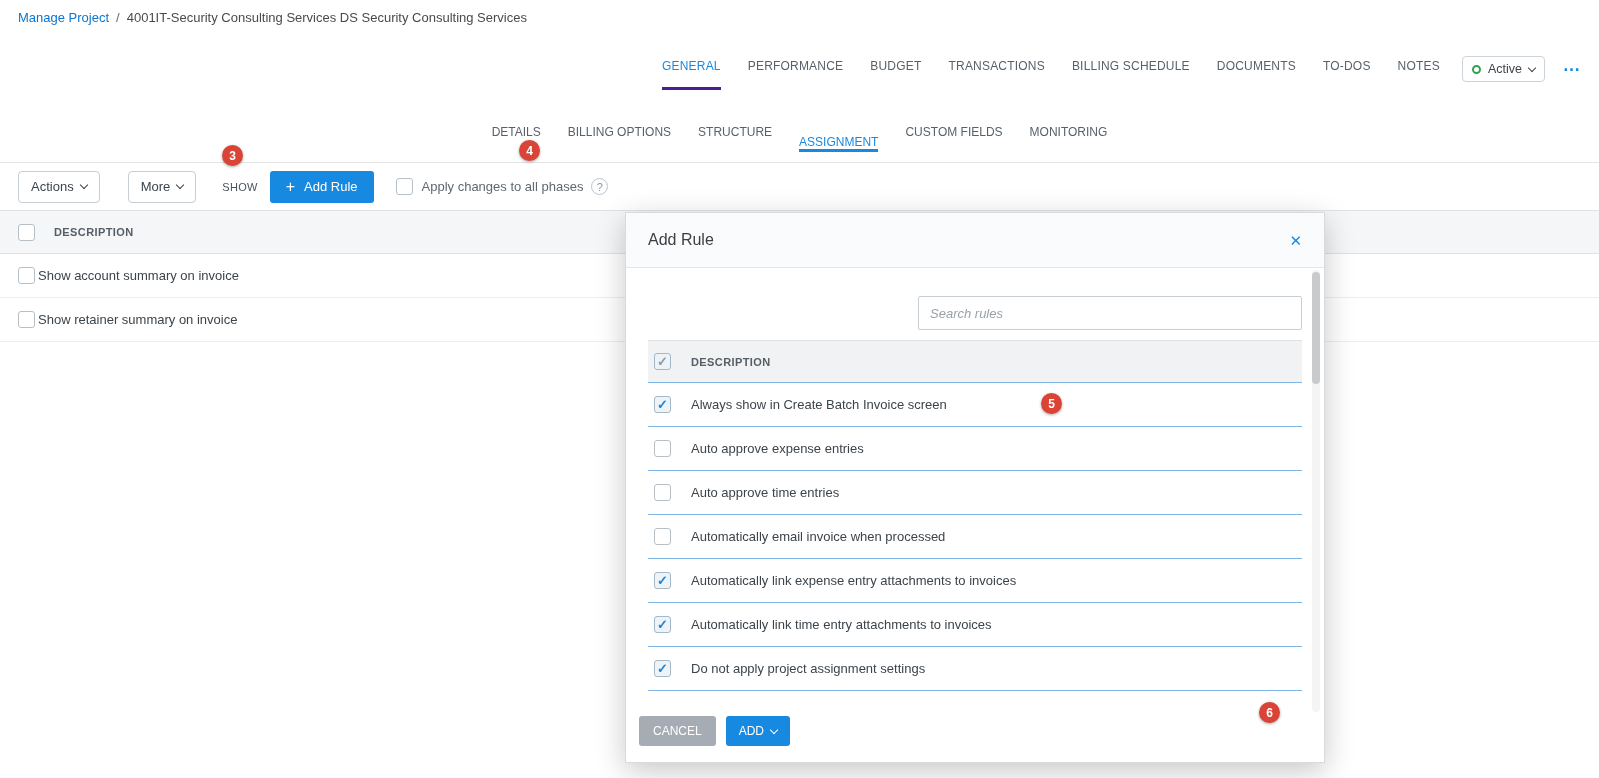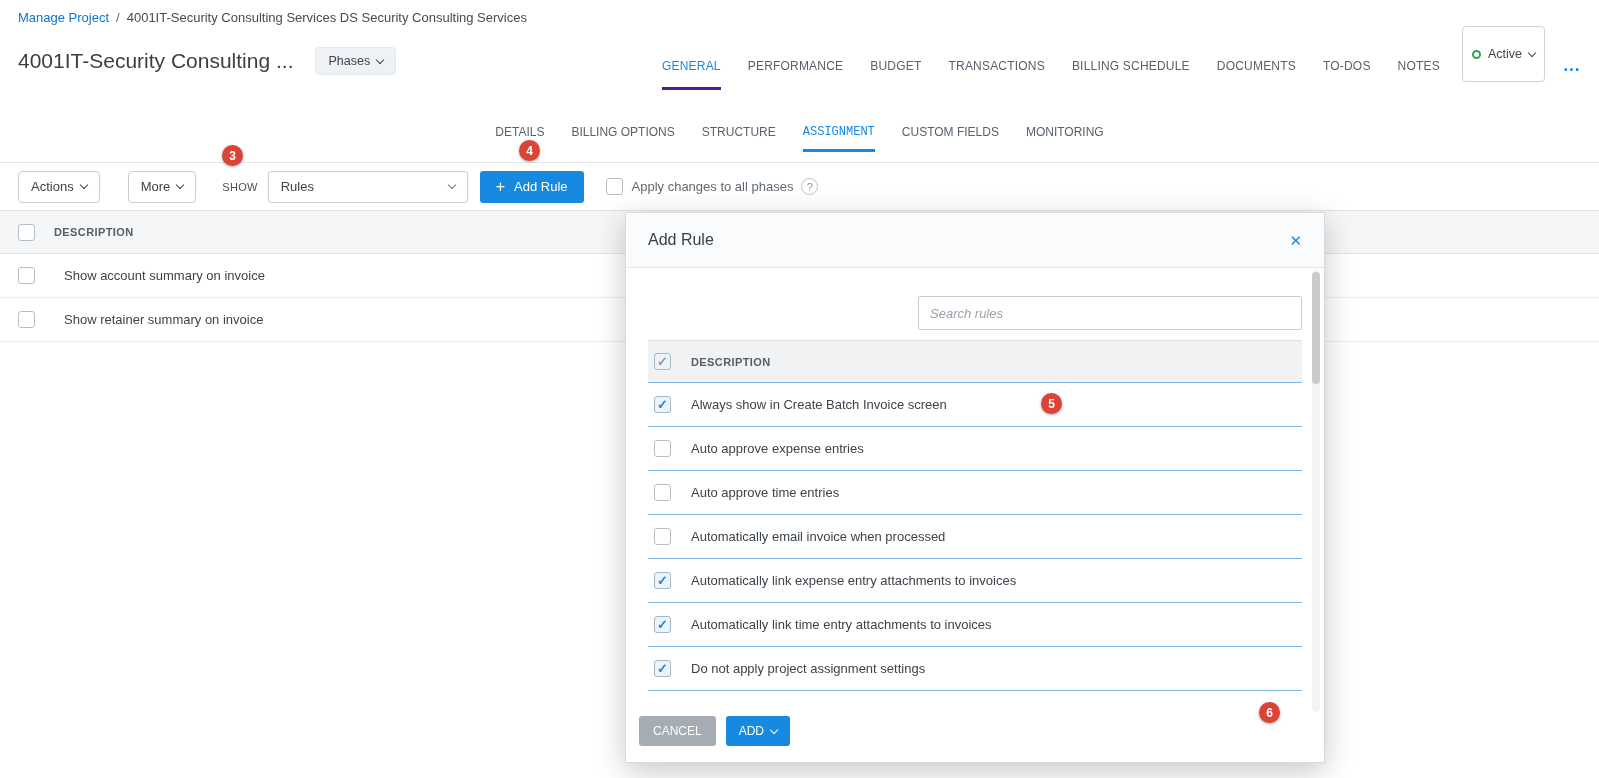--- a/index.html
+++ b/index.html
@@ -14,28 +14,28 @@
 
   
   .title-row { display:flex; align-items:flex-end; padding:0 18px; height:58px; margin-top:6px; }
   .title-left { display:flex; align-items:center; height:100%; }
   .page-title { font-size:21px; color:#3a3f44; }
   .phases-btn { margin-left:22px; background:#eef2f6; border:1px solid #e3e9ee; border-radius:4px; padding:6px 12px; font-size:12.5px; color:#3c444b; cursor:pointer; display:inline-flex; align-items:center; }
   .chev { display:inline-block; width:6px; height:6px; border-right:1.5px solid currentColor; border-bottom:1.5px solid currentColor; transform:rotate(45deg); margin-left:7px; margin-bottom:3px; }
   .tabs { margin-left:auto; display:flex; align-items:flex-end; gap:27px; height:100%; }
   .tab { font-size:12px; letter-spacing:.2px; color:#57616b; padding:10px 0 17px; cursor:pointer; white-space:nowrap; }
   .tab.active { color:#1789e0; border-bottom:3px solid #4c1d95; padding-bottom:14px; }
-  .status-pill { margin-left:22px; margin-bottom:8px; border:1px solid #ccd4da; border-radius:4px; padding:20px 9px; display:inline-flex; align-items:center; font-size:12.5px; color:#3c444b; cursor:pointer; }
+  .status-pill { margin-left:22px; margin-bottom:8px; border:1px solid #ccd4da; border-radius:4px; padding:5px 9px; display:inline-flex; align-items:center; font-size:12.5px; color:#3c444b; cursor:pointer; }
   .green-ring { width:9px; height:9px; border:2px solid #2ea44f; border-radius:50%; margin-right:7px; flex:none; }
   .more-menu { margin-left:18px; margin-bottom:12px; color:#1789e0; font-size:17px; font-weight:bold; letter-spacing:1px; cursor:pointer; line-height:1; }
 
   
   .subtabs { display:flex; justify-content:center; gap:27px; padding:0 16px 10px; align-items:flex-end; height:72px; }
   .subtab { font-size:12px; color:#57616b; padding:10px 0 13px; cursor:pointer; white-space:nowrap; }
-  .subtab.active { color:#1789e0; border-bottom:3px solid #1789e0; padding-bottom:10px;font-family:Liberation Mono, monospace; }
+  .subtab.active { color:#1789e0; border-bottom:3px solid #1789e0; padding-bottom:0; }
 
   
   .toolbar { border-top:1px solid #e4e4e4; padding:8px 18px; display:flex; align-items:center; height:48px; }
   .btn-outline { background:#fff; border:1px solid #c7ced4; border-radius:4px; padding:0 12px; height:32px; font-size:13px; color:#3c444b; cursor:pointer; display:inline-flex; align-items:center; font-family:inherit; }
   .btn-more { margin-left:28px; }
   .show-label { margin-left:26px; font-size:11px; color:#49535c; letter-spacing:.3px; }
   .select-box { margin-left:10px; width:200px; height:32px; border:1px solid #c7ced4; border-radius:3px; display:inline-flex; align-items:center; padding:0 12px; font-size:13px; color:#3c444b; cursor:pointer; }
   .select-box .chev { margin-left:auto; color:#6a737b; }
   .btn-primary { margin-left:12px; background:#1789e0; border:none; border-radius:3px; color:#fff; height:32px; padding:0 16px; font-size:13px; display:inline-flex; align-items:center; cursor:pointer; font-family:inherit; }
   .plus { font-size:16px; margin-right:9px; line-height:1; }
@@ -46,21 +46,21 @@
   
   .cb { width:17px; height:17px; border:1px solid #b7bfc6; border-radius:3px; background:#fff; display:inline-flex; align-items:center; justify-content:center; flex:none; cursor:pointer; }
   .cb.checked { background:#eef3f8; border-color:#a3b8c8; }
   .cb.checked::after { content:"✓"; font-size:13px; font-weight:bold; color:#1789e0; line-height:1; }
   .cb.gray.checked::after { color:#8e9aa4; }
 
   
   .thead { display:flex; align-items:center; height:44px; background:#f5f6f7; border-top:1px solid #e2e2e2; border-bottom:1px solid #e2e2e2; padding:0 18px; }
   .th-label { margin-left:19px; font-size:11px; font-weight:bold; color:#555e66; letter-spacing:.4px; }
   .trow { display:flex; align-items:center; height:44px; border-bottom:1px solid #ededed; padding:0 18px; font-size:13px; color:#3c444b; }
-  .trow-label { margin-left:29px; }
+  .trow-label { margin-left:3px; }
 
   
   .modal { position:absolute; left:625px; top:212px; width:700px; height:551px; background:#fff; border:1px solid #d8dbde; box-shadow:0 8px 28px rgba(0,0,0,.22); z-index:10; display:flex; flex-direction:column; }
   .modal-header { height:55px; background:#fafbfc; border-bottom:1px solid #e4e7ea; display:flex; align-items:center; padding:0 22px; flex:none; }
   .modal-title { font-size:16px; color:#3a3f44; }
   .modal-close { margin-left:auto; color:#1789e0; font-size:15px; cursor:pointer; line-height:1; }
   .modal-body { flex:1; padding:28px 22px 0; overflow:hidden; position:relative; }
   .search-row { display:flex; justify-content:flex-end; margin-bottom:10px; }
   .search-input { width:384px; height:34px; border:1px solid #c7ced4; border-radius:2px; padding:0 11px; font-size:13px; font-family:inherit; color:#3c444b; outline:none; }
   .search-input::placeholder { font-style:italic; color:#99a2aa; }
@@ -85,27 +85,20 @@
 </head>
 <body>
 
 <div class="page">
 
   <div class="breadcrumb">
     <a class="bc-link">Manage Project</a><span class="bc-sep">/</span><span>4001IT-Security Consulting Services DS Security Consulting Services</span>
   </div>
 
   <div class="title-row">
-    <div class="title-left">
-      <div class="page-title">4001IT-Security Consulting ...</div>
-      <div class="phases-btn">
-          <span>Phases</span>
-          <span class="chev"></span>
-        </div>
-    </div>
     <div class="tabs">
       <div class="tab active">GENERAL</div>
       <div class="tab">PERFORMANCE</div>
       <div class="tab">BUDGET</div>
       <div class="tab">TRANSACTIONS</div>
       <div class="tab">BILLING SCHEDULE</div>
       <div class="tab">DOCUMENTS</div>
       <div class="tab">TO-DOS</div>
       <div class="tab">NOTES</div>
     </div>
@@ -129,24 +122,20 @@
   <div class="toolbar">
     <button class="btn-outline">
         <span>Actions</span>
         <span class="chev"></span>
       </button>
     <button class="btn-outline btn-more">
         <span>More</span>
         <span class="chev"></span>
       </button>
     <span class="show-label">SHOW</span>
-    <div class="select-box">
-        <span>Rules</span>
-        <span class="chev"></span>
-      </div>
     <button class="btn-primary">
         <span class="plus">+</span>
         <span>Add Rule</span>
       </button>
     <div class="apply-wrap">
       <span class="cb"></span>
       <span class="apply-label">Apply changes to all phases</span>
       <span class="help-icon">?</span>
     </div>
   </div>

